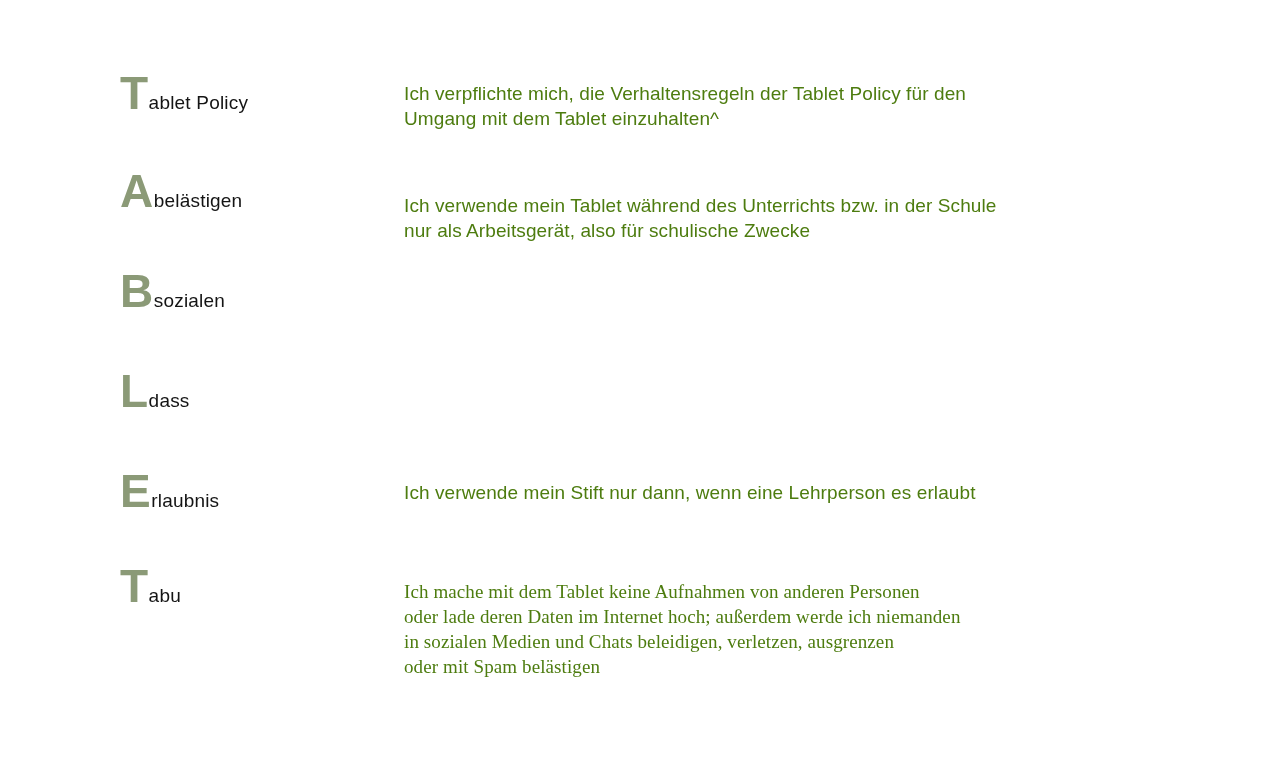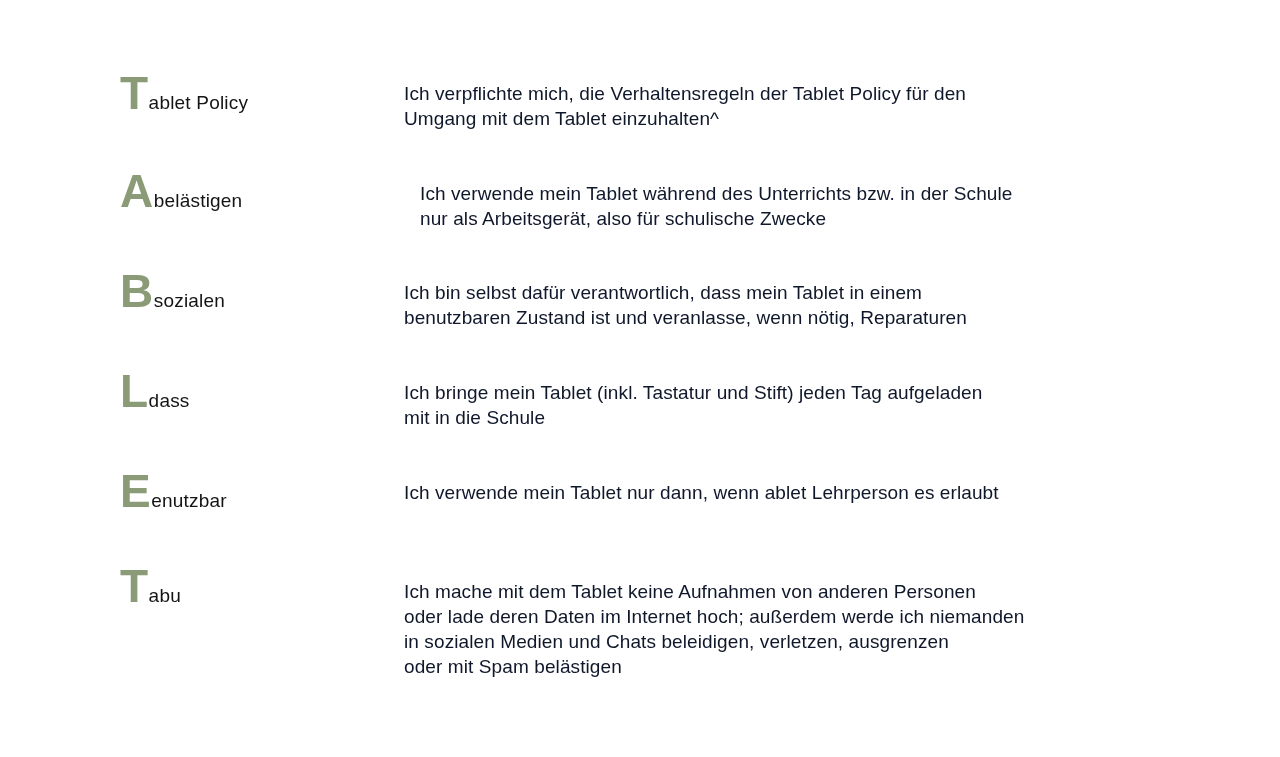--- a/index.html
+++ b/index.html
@@ -39,31 +39,31 @@
     color: #141414;
     letter-spacing: 0.2px;
   }
   .rule-description {
     position: absolute;
     left: 404px;
     width: 740px;
     font-size: 19px;
     line-height: 25px;
     font-weight: 400;
-    color: #0f172a;
+    color: #4d7c0f;
     white-space: pre-line;
     letter-spacing: 0.1px;
   }
   
   #row-0-left { top: 70px; }   #row-0-desc { top: 81px; }
-  #row-1-left { top: 168px; }  #row-1-desc { top: 181px; margin-left: 16px; }
+  #row-1-left { top: 168px; }  #row-1-desc { top: 193px; }
   #row-2-left { top: 268px; }  #row-2-desc { top: 280px; }
   #row-3-left { top: 368px; }  #row-3-desc { top: 380px; }
   #row-4-left { top: 468px; }  #row-4-desc { top: 480px; }
-  #row-5-left { top: 563px; }  #row-5-desc { top: 579px; }
+  #row-5-left { top: 563px; }  #row-5-desc { top: 579px; font-family: Liberation Serif, serif; }
 </style>
 </head>
 <body>
 
 <div class="canvas">
 
   <div class="rule-left" id="row-0-left">
     <span class="acrostic-letter">T</span>
     <span class="acrostic-keyword">ablet Policy</span>
   </div>
@@ -74,35 +74,31 @@
     <span class="acrostic-letter">A</span>
     <span class="acrostic-keyword">belästigen</span>
   </div>
   <div class="rule-description" id="row-1-desc">Ich verwende mein Tablet während des Unterrichts bzw. in der Schule
 nur als Arbeitsgerät, also für schulische Zwecke</div>
 
   <div class="rule-left" id="row-2-left">
     <span class="acrostic-letter">B</span>
     <span class="acrostic-keyword">sozialen</span>
   </div>
-  <div class="rule-description" id="row-2-desc">Ich bin selbst dafür verantwortlich, dass mein Tablet in einem
-benutzbaren Zustand ist und veranlasse, wenn nötig, Reparaturen</div>
 
   <div class="rule-left" id="row-3-left">
     <span class="acrostic-letter">L</span>
     <span class="acrostic-keyword">dass</span>
   </div>
-  <div class="rule-description" id="row-3-desc">Ich bringe mein Tablet (inkl. Tastatur und Stift) jeden Tag aufgeladen
-mit in die Schule</div>
 
   <div class="rule-left" id="row-4-left">
     <span class="acrostic-letter">E</span>
-    <span class="acrostic-keyword">enutzbar</span>
+    <span class="acrostic-keyword">rlaubnis</span>
   </div>
-  <div class="rule-description" id="row-4-desc">Ich verwende mein Tablet nur dann, wenn ablet Lehrperson es erlaubt</div>
+  <div class="rule-description" id="row-4-desc">Ich verwende mein Stift nur dann, wenn eine Lehrperson es erlaubt</div>
 
   <div class="rule-left" id="row-5-left">
     <span class="acrostic-letter">T</span>
     <span class="acrostic-keyword">abu</span>
   </div>
   <div class="rule-description" id="row-5-desc">Ich mache mit dem Tablet keine Aufnahmen von anderen Personen
 oder lade deren Daten im Internet hoch; außerdem werde ich niemanden
 in sozialen Medien und Chats beleidigen, verletzen, ausgrenzen
 oder mit Spam belästigen</div>
 

